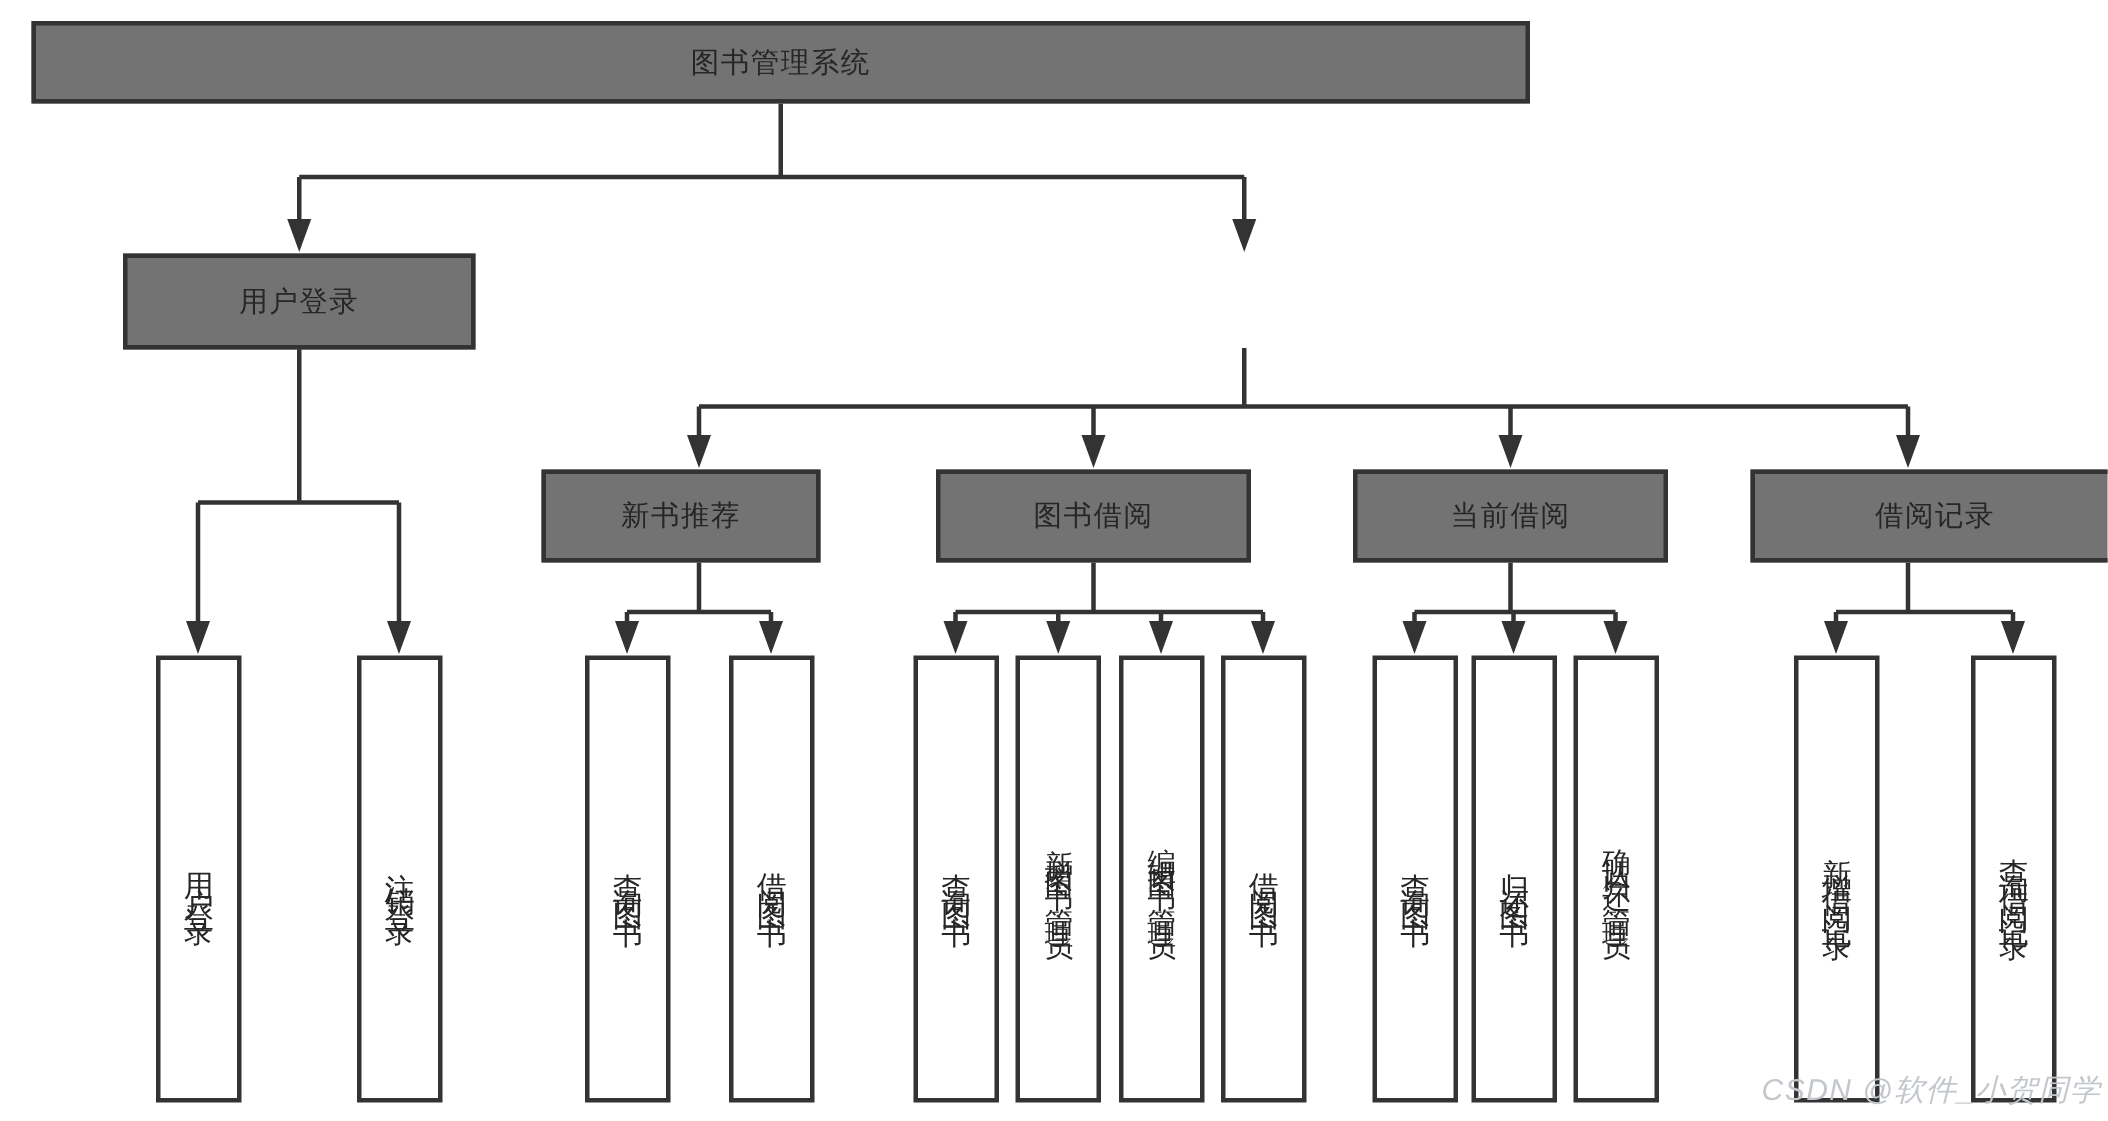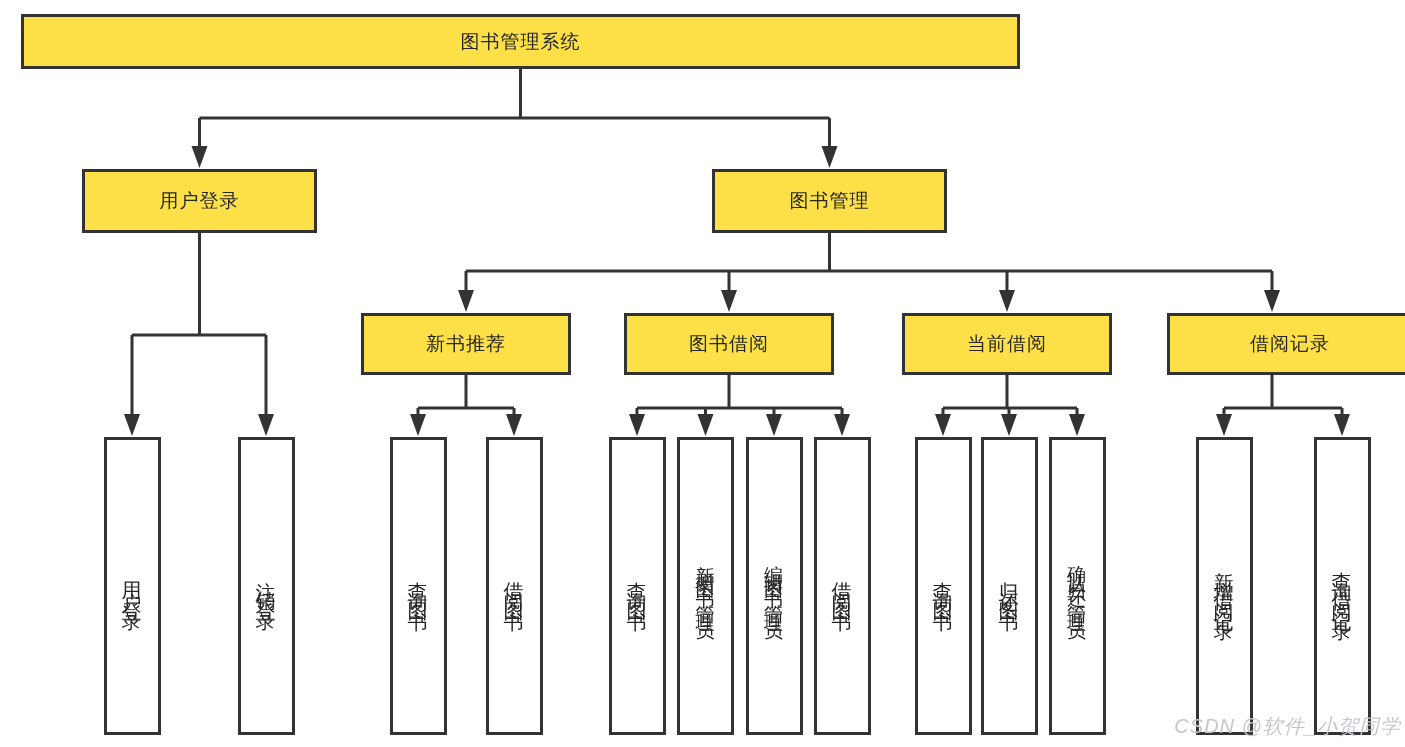--- a/index.html
+++ b/index.html
@@ -4,21 +4,21 @@
 <style>
   html,body{margin:0;padding:0;}
   body{
     width:1405px;height:747px;position:relative;background:#ffffff;
     font-family:"Liberation Sans","DejaVu Sans",sans-serif;
     overflow:hidden;
   }
   .diagram{position:absolute;left:0;top:0;width:1405px;height:747px;}
   svg.connectors{position:absolute;left:0;top:0;}
   .box{
-    position:absolute;box-sizing:border-box;background:#fde047;
+    position:absolute;box-sizing:border-box;background:#737373;
     border:3px solid #333333;display:flex;align-items:center;justify-content:center;
     color:#262626;font-size:19px;letter-spacing:1px;z-index:2;
   }
   .leaf{
     position:absolute;box-sizing:border-box;background:#ffffff;
     border:3px solid #333333;display:flex;align-items:center;justify-content:center;
     color:#262626;z-index:2;overflow:hidden;
   }
   .leaf span{
     writing-mode:vertical-rl;text-orientation:mixed;
@@ -64,25 +64,22 @@
              M1334 414 L1350 414 L1342 436 Z"></path>
   </svg>
 
   <div class="box" style="left:21px;top:14px;width:999px;height:55px">
     <span>图书管理系统</span>
   </div>
 
   <div class="box" style="left:82px;top:169px;width:235px;height:64px">
     <span>用户登录</span>
   </div>
-  <div class="box" style="left:712px;top:169px;width:235px;height:64px">
-    <span>图书管理</span>
-  </div>
 
-  <div class="box" style="left:361px;top:313px;width:210px;height:62px">
+  <div class="box" style="left:361px;top:313px;width:186px;height:62px">
     <span>新书推荐</span>
   </div>
   <div class="box" style="left:902px;top:313px;width:210px;height:62px">
     <span>当前借阅</span>
   </div>
   <div class="box" style="left:624px;top:313px;width:210px;height:62px">
     <span>图书借阅</span>
   </div>
   <div class="box" style="left:1167px;top:313px;width:246px;height:62px">
     <span>借阅记录</span>

